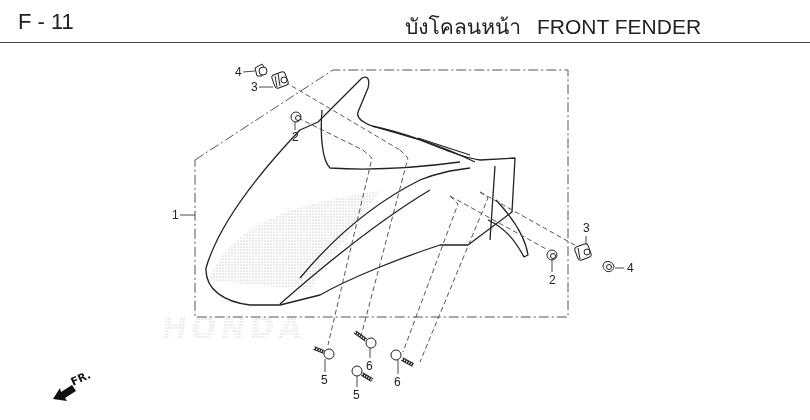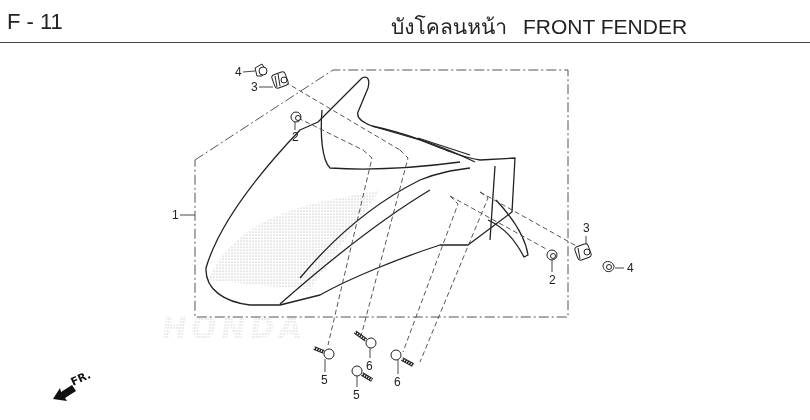--- a/index.html
+++ b/index.html
@@ -1,18 +1,18 @@
 <!DOCTYPE html>
 <html><head>
 <meta charset="utf-8">
 <style>
   html,body{margin:0;padding:0;background:#fff;}
   body{width:810px;height:420px;position:relative;overflow:hidden;font-family:"Liberation Sans",sans-serif;color:#222;}
-  .hdr-code{position:absolute;left:7px;top:9px;font-size:22px;color:#222;}
-  .hdr-title{position:absolute;left:391px;top:10px;font-size:21px;color:#222;white-space:nowrap;}
+  .hdr-code{position:absolute;left:18px;top:9px;font-size:22px;color:#222;}
+  .hdr-title{position:absolute;left:405px;top:10px;font-size:21px;color:#222;white-space:nowrap;}
   .hdr-title .th{margin-right:10px;}
   .rule{position:absolute;left:0;top:42px;width:810px;height:1px;background:#444;}
   svg.dia{position:absolute;left:0;top:0;}
   .lbl{font-family:"Liberation Sans",sans-serif;font-size:12px;fill:#222;}
   .fr{font-family:"DejaVu Sans",sans-serif;font-size:11px;font-weight:bold;fill:#111;}
 </style>
 </head>
 <body>
 
 <div class="hdr-code">F - 11</div>

